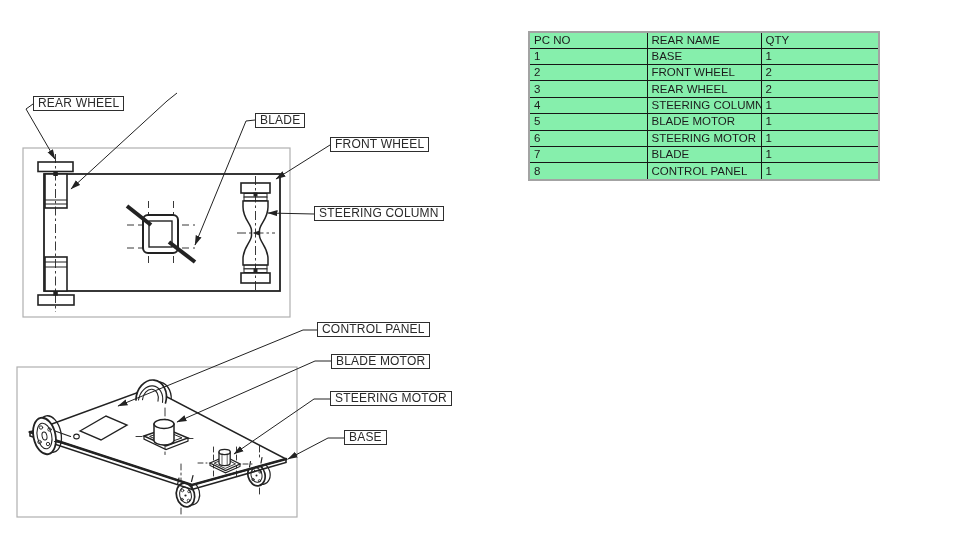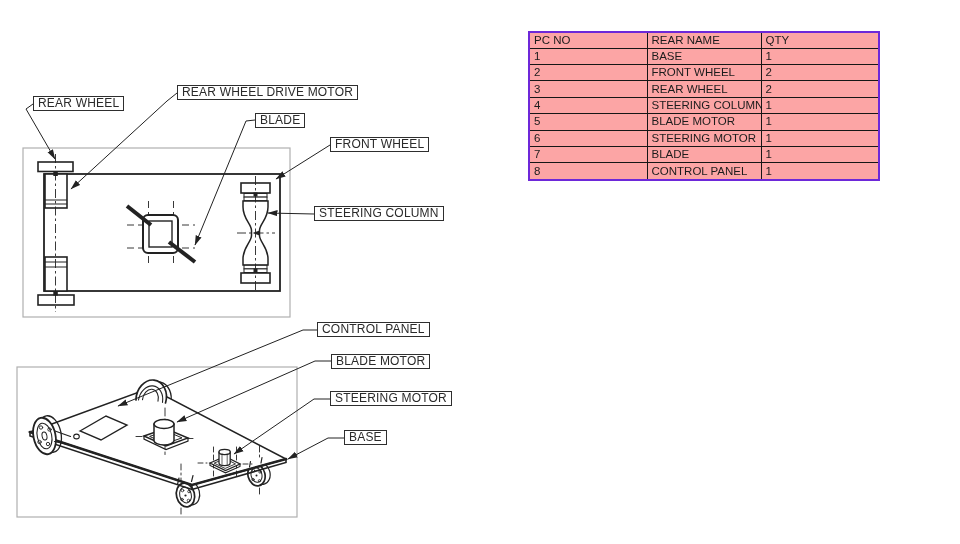--- a/index.html
+++ b/index.html
@@ -15,22 +15,22 @@
     color:#2a2a2a;
     font-size:12px;
     line-height:13px;
     letter-spacing:.2px;
     padding:0 4px;
     white-space:nowrap;
   }
   table.parts{
     position:absolute;left:528px;top:31px;width:350px;height:150px;
     border-collapse:collapse;table-layout:fixed;
-    border:2px solid #6d28d9;
-    background:#fca5a5;
+    border:2px solid #a3a3a3;
+    background:#86efac;
     font-size:11.5px;color:#1c1c1c;
   }
   table.parts th, table.parts td{
     border:1px solid #161616;
     font-weight:normal;
     text-align:left;
     padding:0 0 0 4px;
     height:14.5px;
     line-height:13px;
     overflow:hidden;
@@ -212,21 +212,20 @@
       <polyline points="330,145 276,179" marker-end="url(#arw)"></polyline>
       <polyline points="314,214 268,213" marker-end="url(#arw)"></polyline>
       <polyline points="317,330 303,330 118,406" marker-end="url(#arw)"></polyline>
       <polyline points="331,361 315,361 177,422" marker-end="url(#arw)"></polyline>
       <polyline points="330,399 314,399 234,454" marker-end="url(#arw)"></polyline>
       <polyline points="344,438 328,438 288,459" marker-end="url(#arw)"></polyline>
     </g>
   </svg>
 
   <div class="callout" style="left:33px;top:96px">REAR WHEEL</div>
-  <div class="callout" style="left:177px;top:85px">REAR WHEEL DRIVE MOTOR</div>
   <div class="callout" style="left:255px;top:113px">BLADE</div>
   <div class="callout" style="left:330px;top:137px">FRONT WHEEL</div>
   <div class="callout" style="left:314px;top:206px">STEERING COLUMN</div>
   <div class="callout" style="left:317px;top:322px">CONTROL PANEL</div>
   <div class="callout" style="left:331px;top:354px">BLADE MOTOR</div>
   <div class="callout" style="left:330px;top:391px">STEERING MOTOR</div>
   <div class="callout" style="left:344px;top:430px">BASE</div>
 
   <table class="parts">
     <colgroup>

